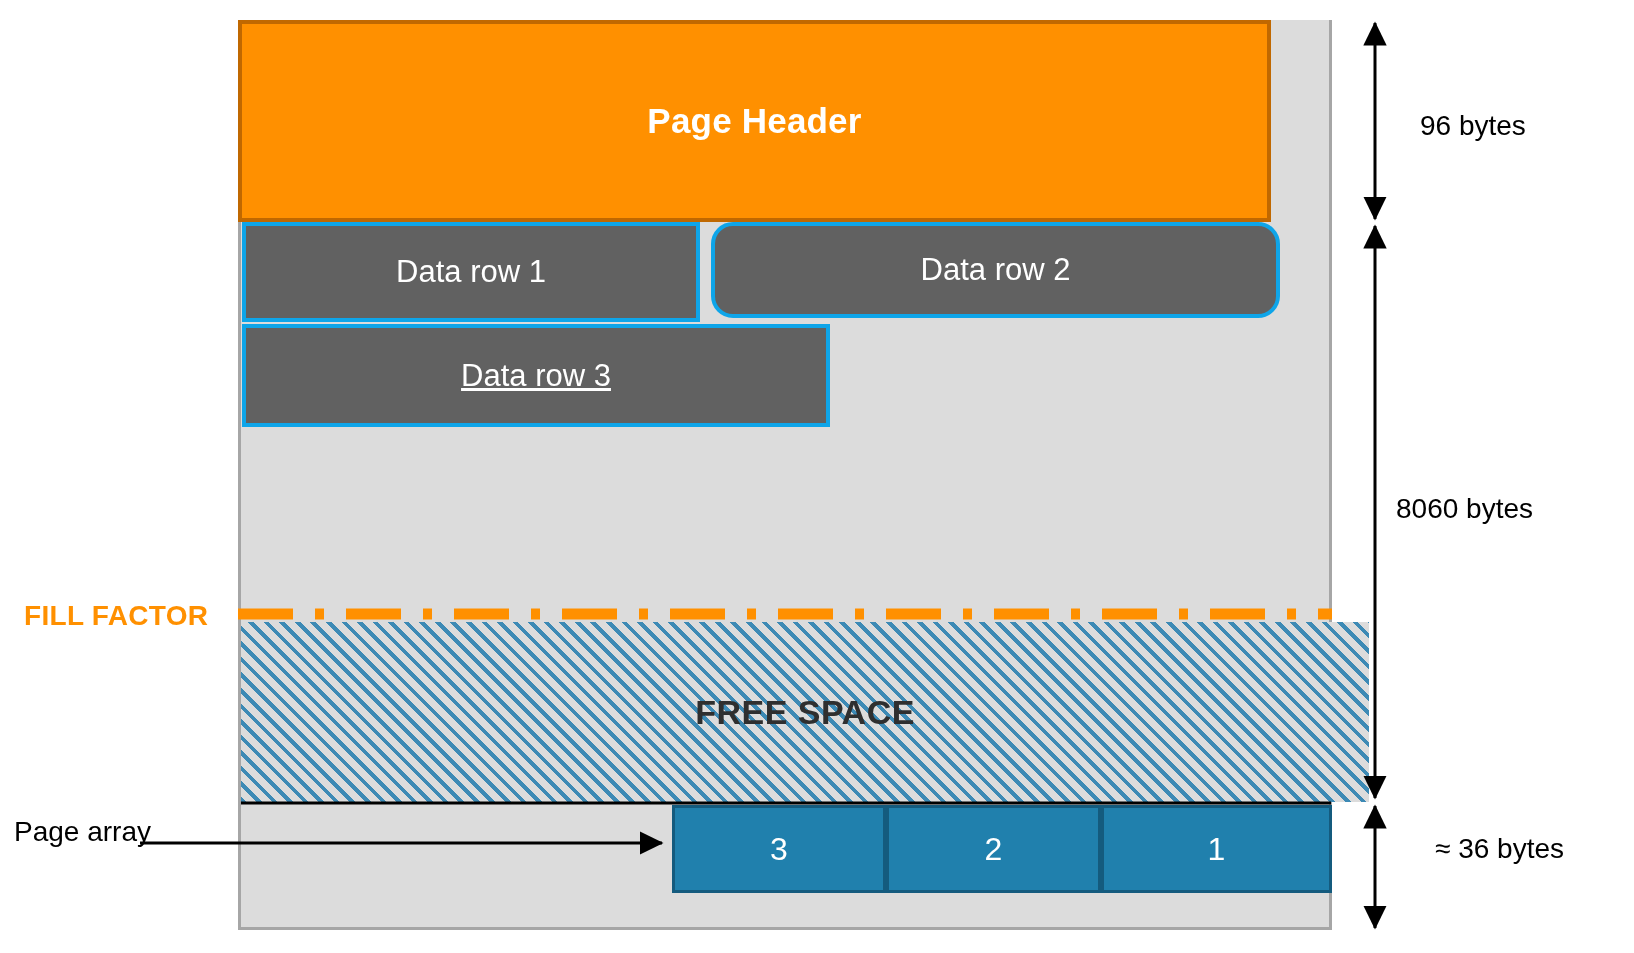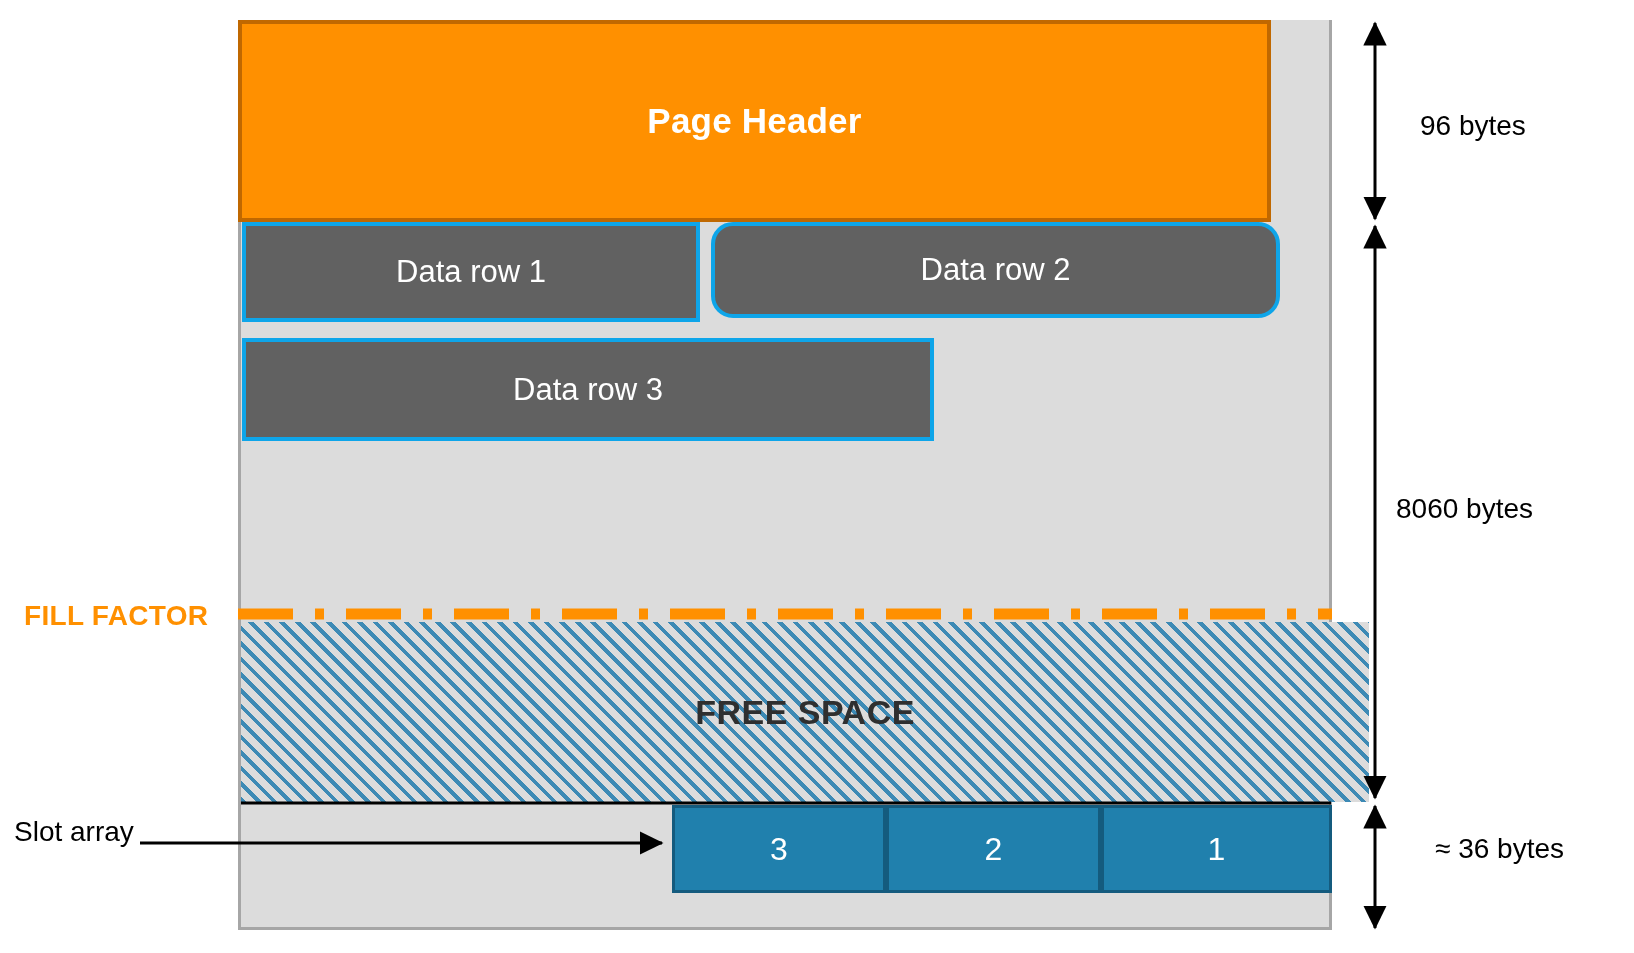--- a/index.html
+++ b/index.html
@@ -52,21 +52,21 @@
     border: 4px solid #0ea5e9;
     display: flex;
     align-items: center;
     justify-content: center;
     color: #ffffff;
     font-size: 31px;
     font-weight: normal;
   }
   .row1 { left: 242px; top: 222px;  width: 458px; height: 100px; }
   .row2 { left: 711px; top: 222px;  width: 569px; height: 96px; border-radius: 22px; }
-  .row3 { left: 242px; top: 338px;  width: 692px; height: 103px; }
+  .row3 { left: 242px; top: 324px;  width: 588px; height: 103px; text-decoration: underline; }
 
   
   .fill-factor-label {
     position: absolute;
     left: 24px; top: 600px;
     color: #ff9000;
     font-size: 28px;
     font-weight: bold;
     letter-spacing: .3px;
     white-space: nowrap;
@@ -176,21 +176,21 @@
   <div class="slot-box slot3">
     <span>3</span>
   </div>
   <div class="slot-box slot2">
     <span>2</span>
   </div>
   <div class="slot-box slot1">
     <span>1</span>
   </div>
 
-  <div class="slot-array-label">Slot array</div>
+  <div class="slot-array-label">Page array</div>
 
   <svg id="overlay" viewBox="0 0 1634 953">
     <defs>
       <marker id="arrHead" markerWidth="9" markerHeight="9" refX="7.5" refY="4.5" orient="auto" markerUnits="strokeWidth">
         <path d="M0,0.6 L8,4.5 L0,8.4 z" fill="#000000"></path>
       </marker>
       <marker id="arrTail" markerWidth="9" markerHeight="9" refX="1.5" refY="4.5" orient="auto" markerUnits="strokeWidth">
         <path d="M9,0.6 L1,4.5 L9,8.4 z" fill="#000000"></path>
       </marker>
     </defs>

